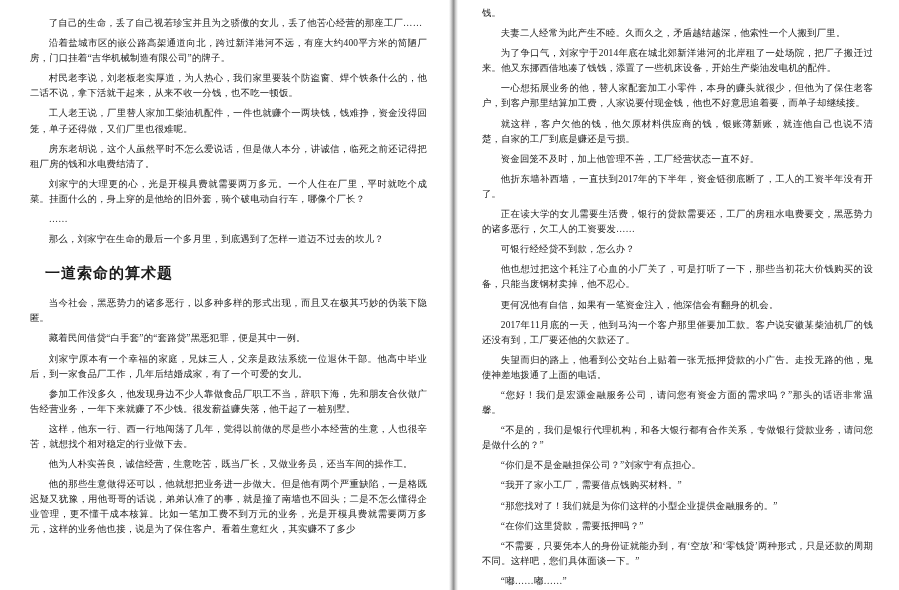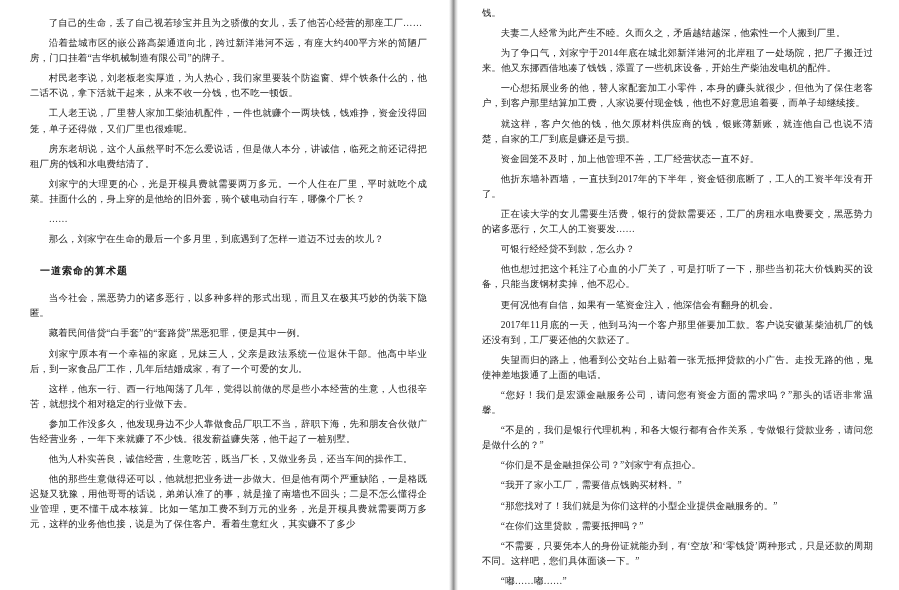--- a/index.html
+++ b/index.html
@@ -51,21 +51,21 @@
     font-size: 9.4px;
     line-height: 15.1px;
     text-indent: 2em;
     text-align: justify;
     letter-spacing: 0.2px;
   }
   p.noindent {
     text-indent: 0;
   }
   h2.section-title {
-    font-size: 10px;
+    font-size: 15px;
     font-weight: bold;
     margin: 17px 0 13px 0;
     text-indent: 1em;
     letter-spacing: 1px;
   }
 </style>
 </head>
 <body>
 
 <div class="book">
@@ -78,22 +78,22 @@
     <p>房东老胡说，这个人虽然平时不怎么爱说话，但是做人本分，讲诚信，临死之前还记得把租厂房的钱和水电费结清了。</p>
     <p>刘家宁的大理更的心，光是开模具费就需要两万多元。一个人住在厂里，平时就吃个成菜。挂面什么的，身上穿的是他给的旧外套，骑个破电动自行车，哪像个厂长？</p>
     <p>……</p>
     <p>那么，刘家宁在生命的最后一个多月里，到底遇到了怎样一道迈不过去的坎儿？</p>
 
     <h2 class="section-title">一道索命的算术题</h2>
 
     <p>当今社会，黑恶势力的诸多恶行，以多种多样的形式出现，而且又在极其巧妙的伪装下隐匿。</p>
     <p>藏着民间借贷“白手套”的“套路贷”黑恶犯罪，便是其中一例。</p>
     <p>刘家宁原本有一个幸福的家庭，兄妹三人，父亲是政法系统一位退休干部。他高中毕业后，到一家食品厂工作，几年后结婚成家，有了一个可爱的女儿。</p>
+    <p>参加工作没多久，他发现身边不少人靠做食品厂职工不当，辞职下海，先和朋友合伙做广告经营业务，一年下来就赚了不少钱。很发薪益赚失落，他干起了一桩别墅。</p>
     <p>这样，他东一行、西一行地闯荡了几年，觉得以前做的尽是些小本经营的生意，人也很辛苦，就想找个相对稳定的行业做下去。</p>
-    <p>参加工作没多久，他发现身边不少人靠做食品厂职工不当，辞职下海，先和朋友合伙做广告经营业务，一年下来就赚了不少钱。很发薪益赚失落，他干起了一桩别墅。</p>
     <p>他为人朴实善良，诚信经营，生意吃苦，既当厂长，又做业务员，还当车间的操作工。</p>
     <p>他的那些生意做得还可以，他就想把业务进一步做大。但是他有两个严重缺陷，一是格既迟疑又犹豫，用他哥哥的话说，弟弟认准了的事，就是撞了南墙也不回头；二是不怎么懂得企业管理，更不懂干成本核算。比如一笔加工费不到万元的业务，光是开模具费就需要两万多元，这样的业务他也接，说是为了保住客户。看着生意红火，其实赚不了多少</p>
   </div>
 
   <div class="gutter"></div>
 
   <div class="page page-right">
     <p class="noindent">钱。</p>
     <p>夫妻二人经常为此产生不睦。久而久之，矛盾越结越深，他索性一个人搬到厂里。</p>
     <p>为了争口气，刘家宁于2014年底在城北郊新洋港河的北岸租了一处场院，把厂子搬迁过来。他又东挪西借地凑了钱钱，添置了一些机床设备，开始生产柴油发电机的配件。</p>

